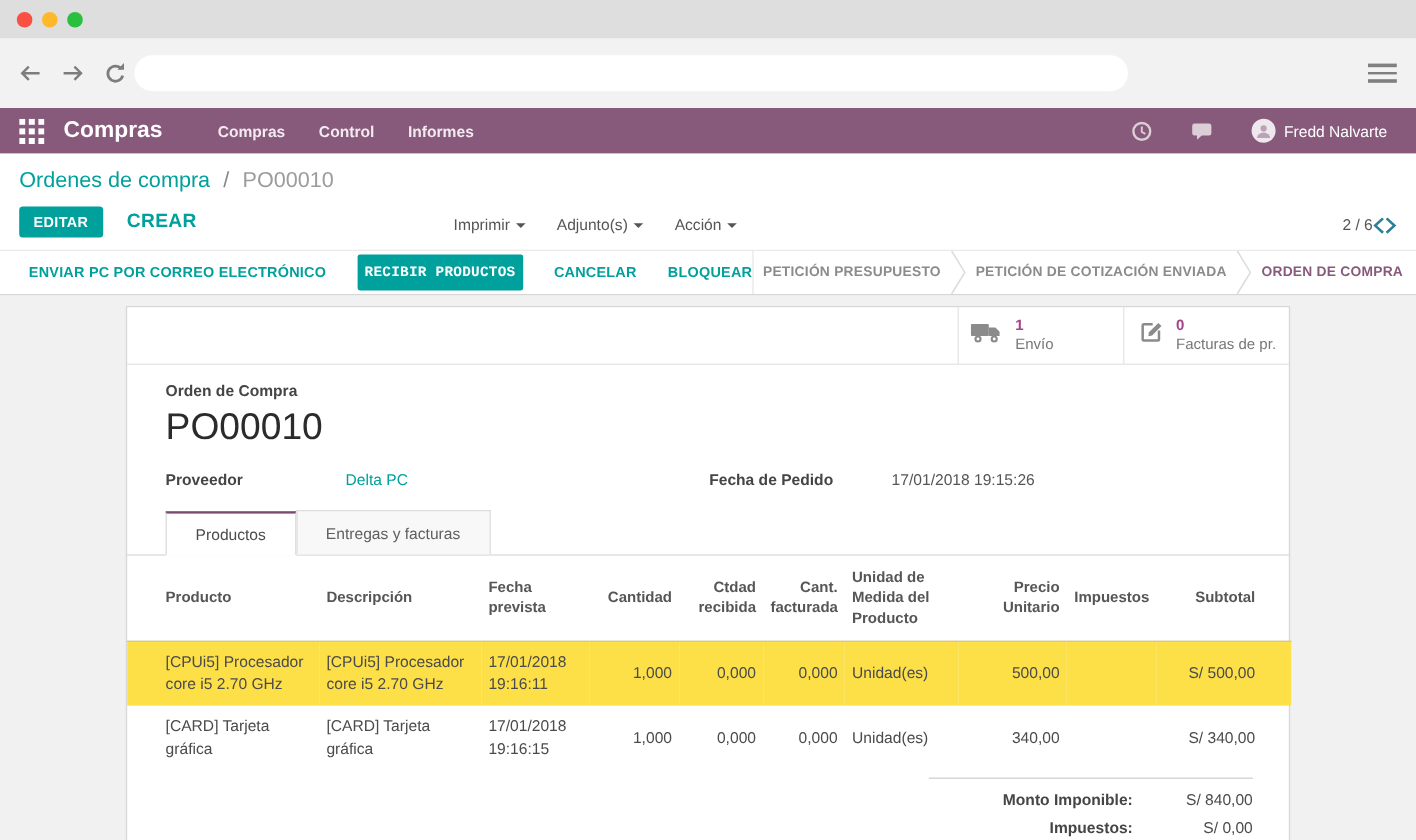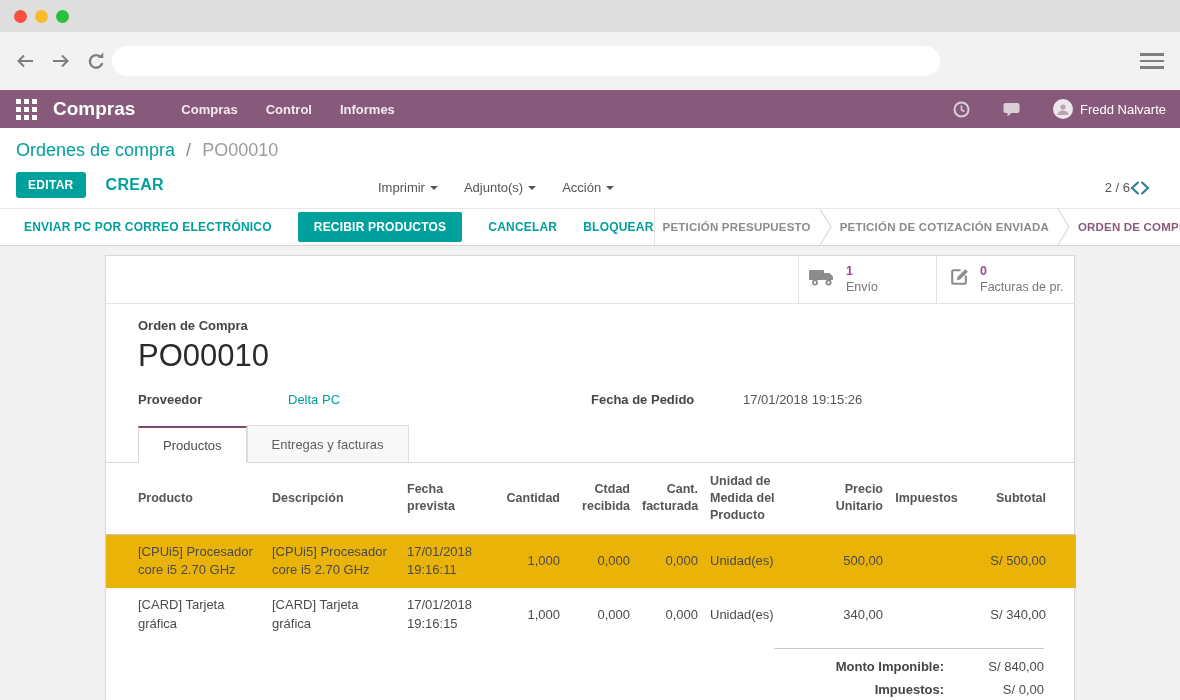--- a/index.html
+++ b/index.html
@@ -20,47 +20,47 @@
   .url-pill { position:absolute; left:112px; top:14px; width:828px; height:30px; background:#fff; border:none; border-radius:15px; outline:none; font-size:13px; padding:0 16px; color:#444; }
   .hamburger { position:absolute; right:16px; top:21px; width:24px; cursor:pointer; }
   .hamburger div { height:2.5px; background:#7f7f7f; margin-bottom:4px; }
 
   
   .navbar { height:38px; background:#875A7B; display:flex; align-items:center; color:#fff; }
   .apps-icon { margin-left:16px; display:flex; cursor:pointer; }
   .brand { font-size:19px; font-weight:bold; margin-left:16px; margin-right:46px; }
   .nav-menu { display:flex; gap:28px; }
   .nav-menu-item { font-size:13px; font-weight:bold; color:#f3eaf1; cursor:pointer; }
-  .nav-right { margin-left:auto; display:flex; align-items:center; gap:32px; padding-right:14px; }
+  .nav-right { margin-left:auto; display:flex; align-items:center; gap:32px; padding-right:24px; }
   .nav-right .sysico { display:flex; cursor:pointer; }
   .user-box { display:flex; align-items:center; gap:7px; cursor:pointer; }
   .avatar { width:20px; height:20px; border-radius:50%; background:#efe7ee; display:flex; align-items:center; justify-content:center; overflow:hidden; }
   .user-name { font-size:13px; color:#fff; }
 
   
   .control-panel { height:80px; background:#fff; position:relative; padding:12px 16px 0 16px; }
   .breadcrumb { font-size:18px; }
   .bc-parent { color:#00A09D; cursor:pointer; }
   .bc-sep { color:#888; margin:0 6px; }
   .bc-current { color:#9c9c9c; }
   .cp-row { margin-top:9px; display:flex; align-items:center; }
   .btn-editar { background:#00A09D; color:#fff; border:none; border-radius:3px; font-size:12px; font-weight:bold; padding:6px 12px; cursor:pointer; font-family:inherit; letter-spacing:.3px; }
   .btn-crear { background:none; border:none; color:#00A09D; font-size:16px; font-weight:bold; padding:6px 12px; margin-left:8px; cursor:pointer; font-family:inherit; letter-spacing:.3px; }
   .dropdowns { position:absolute; left:378px; top:52px; display:flex; gap:26px; }
   .dd { font-size:13px; color:#555; cursor:pointer; display:flex; align-items:center; gap:5px;justify-content:space-between; }
   .caret { width:0; height:0; border-left:4px solid transparent; border-right:4px solid transparent; border-top:4px solid #555; display:inline-block; }
-  .pager { position:absolute; right:30px; top:52px; display:flex; align-items:center; }
+  .pager { position:absolute; right:16px; top:52px; display:flex; align-items:center; }
   .pager-value { font-size:13px; color:#555; }
   .pager-arrow { cursor:pointer; display:flex; }
 
   
   .statusbar { height:38px; background:#fff; border-top:1px solid #e7e7e7; border-bottom:1px solid #d6d6d6; display:flex; justify-content:space-between; }
   .sb-buttons { display:flex; align-items:center; gap:26px; padding-left:24px; }
   .sb-btn { background:none; border:none; color:#00A09D; font-size:12px; font-weight:bold; cursor:pointer; font-family:inherit; letter-spacing:.2px; white-space:nowrap; }
-  .sb-btn.primary { background:#00A09D; color:#fff; padding:8px 16px; border-radius:2px; }
+  .sb-btn.primary { background:#00A09D; color:#fff; padding:8px 6px; border-radius:2px;font-family:Liberation Mono, monospace; }
   .sb-steps { display:flex; align-items:stretch; border-left:1px solid #e5e5e5; }
   .sb-step { font-size:11.5px; font-weight:bold; color:#8b8b8b; display:flex; align-items:center; padding:0 8px; letter-spacing:.2px; cursor:pointer; white-space:nowrap; }
   .sb-step.active { color:#875A7B; padding-right:14px; }
   .step-sep { display:flex; align-items:center; }
 
   
   .content { height:454px; padding-top:9px; }
   .sheet { width:970px; margin:0 auto; background:#fff; border:1px solid #d8d8d8; box-shadow:0 1px 2px rgba(0,0,0,.06); min-height:423px; position:relative; }
   .button-box { height:48px; border-bottom:1px solid #e3e3e3; display:flex; justify-content:flex-end; }
   .stat-btn { width:138px; border-left:1px solid #e3e3e3; display:flex; align-items:center; gap:10px; padding:0 10px; cursor:pointer; overflow:hidden; }
@@ -81,21 +81,21 @@
 
   .tab-strip { margin-top:17px; padding-left:32px; display:flex; align-items:flex-end; border-bottom:1px solid #d8d8d8; height:39px; }
   .tab { font-size:13px; padding:0 24px; height:37px; display:flex; align-items:center; cursor:pointer; }
   .tab.active { background:#fff; border:1px solid #d8d8d8; border-top:2px solid #7a4b6d; border-bottom:1px solid #fff; margin-bottom:-1px; color:#4c4c4c; }
   .tab.inactive { background:#f8f8f8; border:1px solid #ddd; border-bottom:none; color:#5f5f5f; }
 
   table.lines { width:100%; border-collapse:collapse; table-layout:fixed; }
   table.lines th { font-size:12.5px; font-weight:bold; color:#565656; padding:10px 6px; vertical-align:middle; line-height:1.35; }
   table.lines td { font-size:13px; color:#4b4b4b; padding:8px 6px; vertical-align:middle; line-height:1.45; }
   thead tr { border-bottom:1px solid #c6c6c6; }
-  tbody tr.stripe { background:#eab308; }
+  tbody tr.stripe { background:#fde047; }
   .al { text-align:left; } .ar { text-align:right; } .ac { text-align:center; }
   .first-col { padding-left:32px !important; }
   .last-col { padding-right:30px !important; }
 
   .totals { width:270px; margin:6px 30px 0 auto; border-top:1px solid #ccc; padding-top:6px; }
   .tot-row { display:flex; align-items:baseline; padding:4px 0; }
   .tot-label { flex:1; text-align:right; font-size:13px; font-weight:bold; color:#454545; }
   .tot-value { width:100px; text-align:right; font-size:13px; color:#4b4b4b; }
 </style>
 </head>

